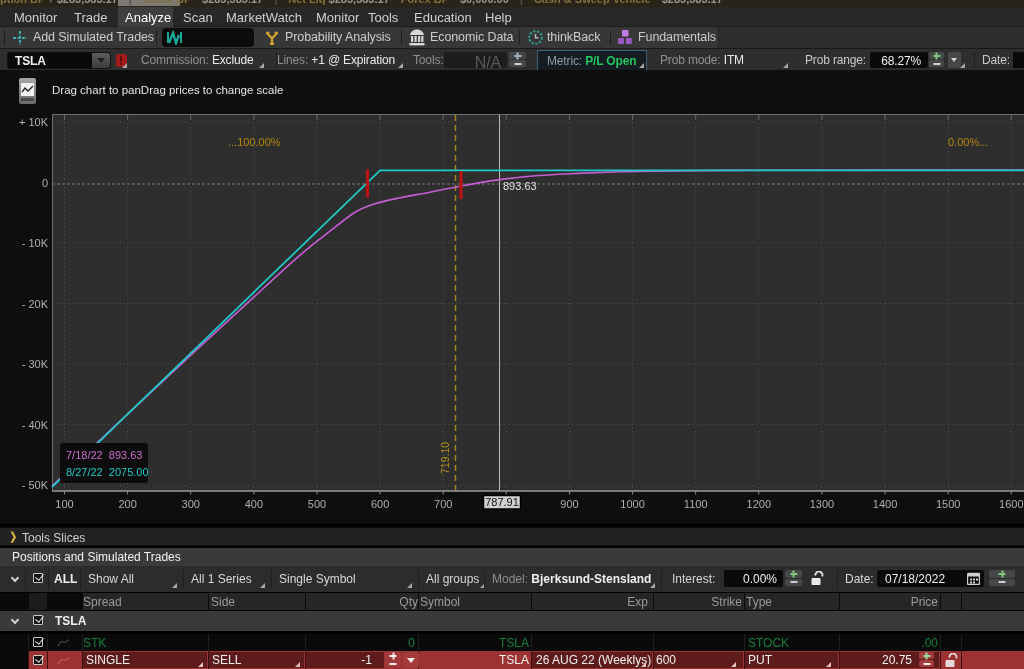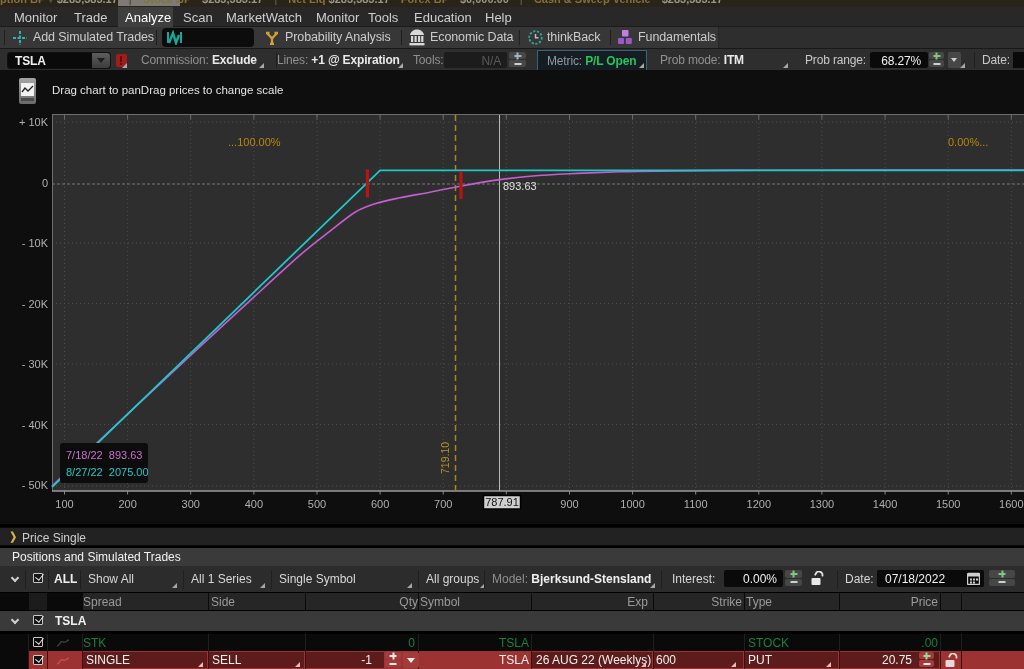--- a/index.html
+++ b/index.html
@@ -1,19 +1,19 @@
 <!DOCTYPE html>
 <html><head><meta charset="utf-8">
 <style>
 *{margin:0;padding:0;box-sizing:border-box;}
 html,body{width:1024px;height:669px;overflow:hidden;background:#000;}
 body{font-family:"Liberation Sans",sans-serif;position:relative;}
 .abs{position:absolute;white-space:nowrap;}
 .lbl{color:#909090;}
-.val{color:#e9e9e9;font-weight:bold;}
+.val{color:#e9e9e9;font-weight:normal;}
 .corner{position:absolute;width:0;height:0;border-left:5px solid transparent;border-bottom:5px solid #a8a8a8;}
 .sep{position:absolute;width:1px;background:#1f1f1f;}
 .spin{position:absolute;width:17px;}
 .spin .b{height:7px;background:#474747;border-radius:2px;margin-bottom:1px;position:relative;}
 i.p,i.m{position:absolute;left:50%;top:50%;width:7px;height:2px;transform:translate(-50%,-50%);}
 i.p:after{content:"";position:absolute;left:50%;top:50%;width:2px;height:7px;background:inherit;transform:translate(-50%,-50%);}
 .chk{position:absolute;width:10px;height:10px;background:#161616;border:1.5px solid #c8c8c8;border-radius:1px;}
 .chk:after{content:"";position:absolute;left:2.5px;top:-2px;width:3.5px;height:7px;border:solid #e8e8e8;border-width:0 1.8px 1.8px 0;transform:rotate(38deg);}
 .chev{position:absolute;width:6px;height:6px;border:solid #cfcfcf;border-width:0 2px 2px 0;transform:rotate(45deg);}
 </style></head>
@@ -100,21 +100,21 @@
     <div class="abs" style="left:4px;top:9px;width:2px;height:2px;background:#5d0f0f;"></div>
   </div>
   <div class="corner" style="left:122px;top:14px;"></div>
   <div class="abs lbl" style="left:141px;top:4px;">Commission: <span class="val">Exclude</span></div>
   <div class="corner" style="left:259px;top:14px;"></div>
   <div class="sep" style="left:276px;top:3px;height:16px;"></div>
   <div class="abs lbl" style="left:277px;top:4px;">Lines: <span class="val">+1 @ Expiration</span></div>
   <div class="corner" style="left:398px;top:14px;"></div>
   <div class="abs lbl" style="left:413px;top:4px;">Tools:</div>
   <div class="abs" style="left:444px;top:3px;width:63px;height:16px;background:#1c1c1c;border-radius:2px;">
-      <span style="position:absolute;right:6px;top:2px;font-size:12px;color:#5a5a5a;">N/A</span>
+      <span style="position:absolute;right:6px;top:2px;font-size:16px;color:#5a5a5a;">N/A</span>
     </div>
   <div class="spin" style="left:509px;top:3px;">
       <div class="b">
         <i class="p" style="background:#9fb6c0;"></i>
       </div>
       <div class="b">
         <i class="m" style="background:#cfcfcf;"></i>
       </div>
     </div>
 
@@ -264,21 +264,21 @@
     <text x="948.2" y="437.5" fill="#b0b0b0" font-size="11" text-anchor="middle">1500</text>
     <text x="1011.3" y="437.5" fill="#b0b0b0" font-size="11" text-anchor="middle">1600</text>
     <rect x="483.5" y="425.5" width="37" height="13.5" fill="#cfcfcf" stroke="#000" stroke-width="1.5"></rect>
     <text x="502" y="436" fill="#111" font-size="11" text-anchor="middle">787.91</text>
 
   </svg>
 </div>
 
 <div class="abs" style="left:0;top:527px;width:1024px;height:19px;background:#222222;border-top:1px solid #0a0a0a;border-bottom:1px solid #0a0a0a;">
   <div class="abs" style="left:9px;top:3px;font-size:10px;font-weight:bold;color:#d8b24a;transform:scale(0.9,1.1);">❯</div>
-  <div class="abs" style="left:22px;top:3px;font-size:12px;color:#cccccc;">Price Single</div>
+  <div class="abs" style="left:22px;top:3px;font-size:12px;color:#cccccc;">Tools Slices</div>
 </div>
 
 <div class="abs" style="left:0;top:548px;width:1024px;height:18px;background:#3a3a3a;">
   <div class="abs" style="left:12px;top:2px;font-size:12px;color:#f2f2f2;">Positions and Simulated Trades</div>
 </div>
 
 <div class="abs" style="left:0;top:566px;width:1024px;height:26px;background:#2c2c2c;font-size:12px;color:#d8d8d8;">
   <div class="chev" style="left:12px;top:9px;"></div>
   <div class="sep" style="left:25px;top:4px;height:19px;"></div>
   <div class="chk" style="left:33px;top:7px;"></div>

